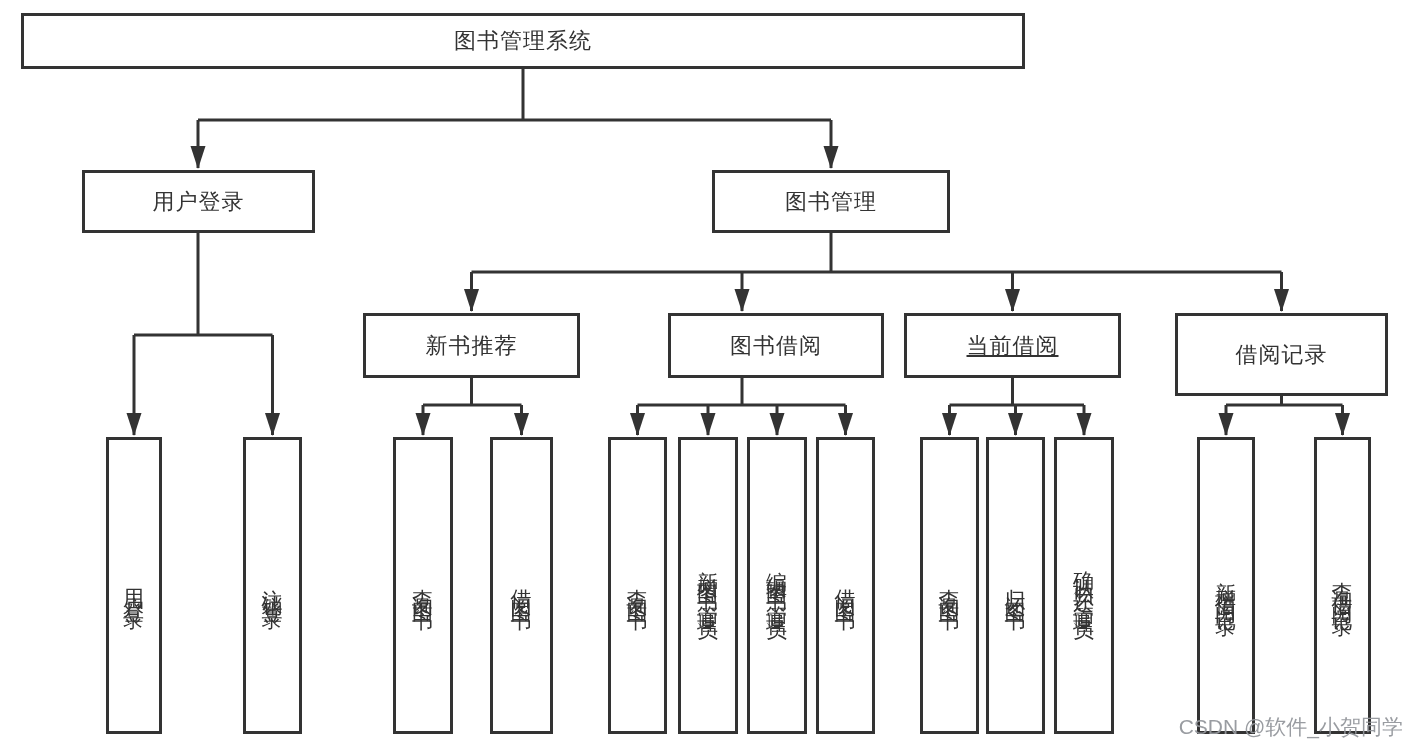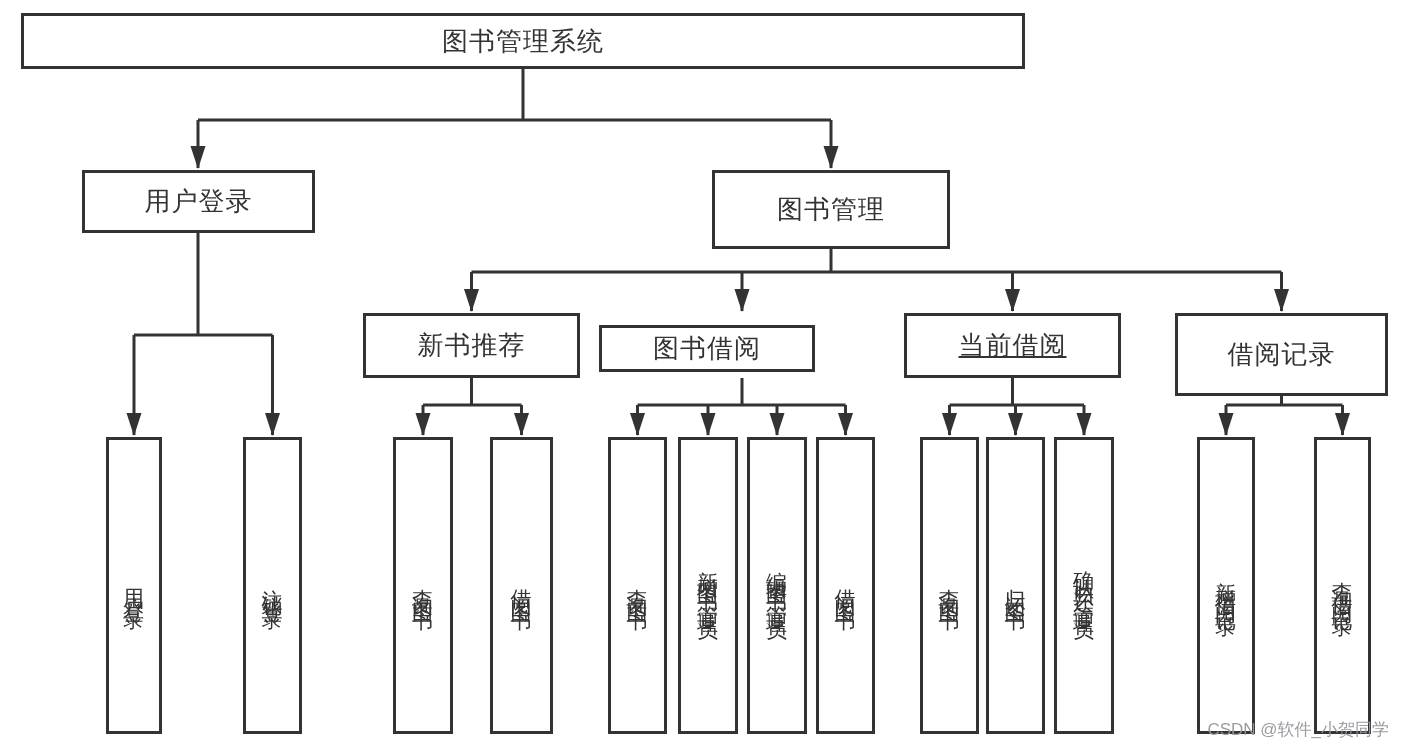--- a/index.html
+++ b/index.html
@@ -26,37 +26,37 @@
     box-sizing: border-box;
     border: 3px solid #333333;
     background: #ffffff;
     color: #333333;
     display: flex;
     align-items: center;
     justify-content: center;
     z-index: 2;
   }
   .box.h {
-    font-size: 26px;
+    font-size: 22px;
     letter-spacing: 1px;
     white-space: nowrap;
   }
   .box.leaf .vtext {
     writing-mode: vertical-rl;
     text-orientation: mixed;
     font-size: 21px;
     letter-spacing: 7px;
     line-height: 1;
     color: #333333;
   }
   .watermark {
     position: absolute;
-    right: 16px;
+    right: 2px;
     bottom: 6px;
-    font-size: 17px;
+    font-size: 21px;
     color: rgba(148, 151, 156, 0.95);
     z-index: 3;
     white-space: nowrap;
   }
 </style>
 </head>
 <body>
 
 <div class="canvas">
 
@@ -103,28 +103,28 @@
     </g>
   </svg>
 
   <div class="box h" style="left:21px; top:13px; width:1004px; height:56px;">
     <span>图书管理系统</span>
   </div>
 
   <div class="box h" style="left:82px; top:170px; width:233px; height:63px;">
     <span>用户登录</span>
   </div>
-  <div class="box h" style="left:712px; top:170px; width:238px; height:79px;">
+  <div class="box h" style="left:712px; top:170px; width:238px; height:63px;">
     <span>图书管理</span>
   </div>
 
   <div class="box h" style="left:363px; top:313px; width:217px; height:65px;align-items:center;">
     <span>新书推荐</span>
   </div>
-  <div class="box h" style="left:599px; top:313px; width:216px; height:47px;margin-top:12px;">
+  <div class="box h" style="left:668px; top:313px; width:216px; height:65px;">
     <span>图书借阅</span>
   </div>
   <div class="box h" style="left:904px; top:313px; width:217px; height:65px;text-decoration:underline;">
     <span>当前借阅</span>
   </div>
   <div class="box h" style="left:1175px; top:313px; width:213px; height:83px;">
     <span>借阅记录</span>
   </div>
 
   <div class="box leaf" style="left:106px; top:437px; width:56px; height:297px;">

